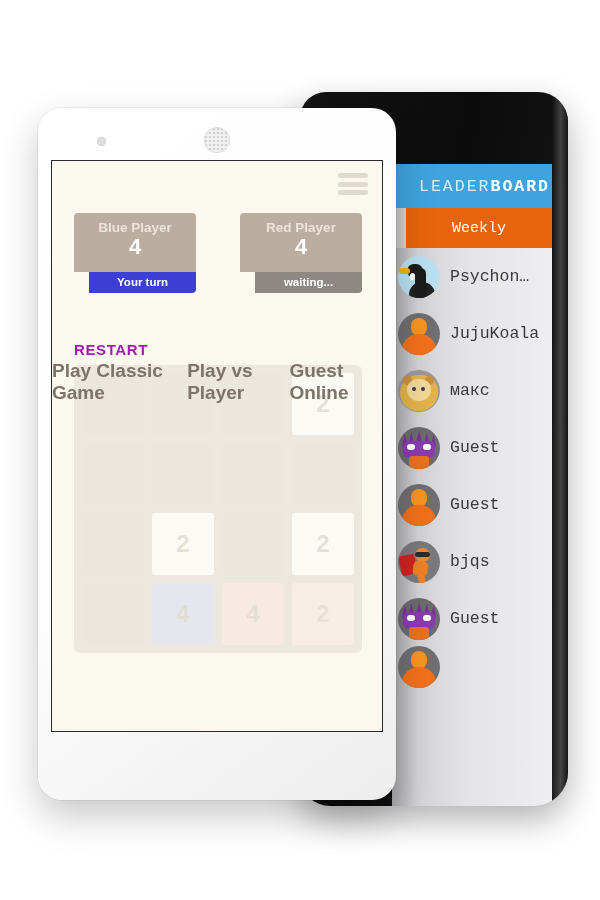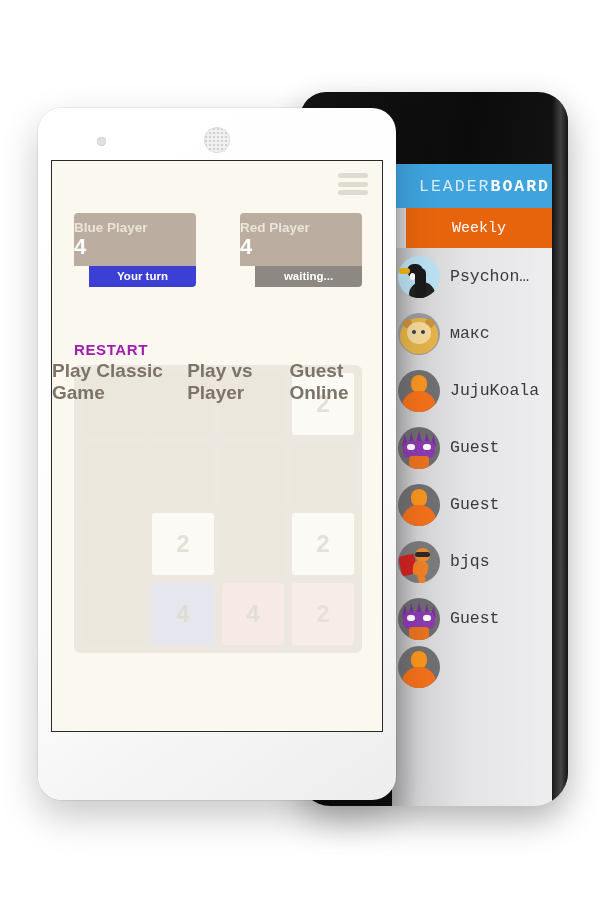--- a/index.html
+++ b/index.html
@@ -121,21 +121,21 @@
     background:#faf8ef; border:1px solid #2a2a2a; overflow:hidden;
   }
 
   
   .hamburger{ position:absolute; right:14px; top:12px; width:30px; height:22px;
      display:flex; flex-direction:column; justify-content:space-between; }
   .hamburger span{ display:block; height:5px; border-radius:3px; background:#e0dbd0; }
 
   .scores{ position:absolute; left:22px; top:52px; width:288px; display:flex; justify-content:space-between; }
   .score-card{ width:122px; border-radius:4px; overflow:hidden; }
-  .score-top{ background:#bbada0; padding:7px 0 8px; text-align:left; }
+  .score-top{ background:#bbada0; padding:7px 0 14px; text-align:center; }
   .score-label{ color:#ece4da; font-size:13.5px; font-weight:700; }
   .score-val{ color:#ffffff; font-size:22px; font-weight:700; line-height:1.05; }
   .score-foot{ text-align:center; font-size:11.5px; font-weight:700; color:#ffffff; padding:4px 13px 5px;margin-left:15px; }
   .foot-turn{ background:#3b3fd4; }
   .foot-wait{ background:#8d8881; }
 
   .restart{ position:absolute; left:22px; top:180px; color:#a21caf; font-size:15px; font-weight:700; letter-spacing:.6px; }
 
   .board{
     position:absolute; left:22px; top:204px; width:288px; height:288px;
@@ -179,40 +179,40 @@
             <div class="body"></div>
               <div class="neck"></div>
               <div class="head"></div>
               <div class="beak"></div>
               <div class="cheek"></div>
           </div>
           <div class="lb-name">Psychon…</div>
         </div>
 
         <div class="lb-row">
+          <div class="lb-av av-bust">
+              <div class="h"></div>
+              <div class="b"></div>
+            </div>
+          <div class="lb-name">JujuKoala</div>
+        </div>
+
+        <div class="lb-row">
           <div class="lb-av av-lion">
             <div class="mane"></div>
               <div class="ear l"></div>
               <div class="ear r"></div>
               <div class="face"></div>
               <div class="eye l"></div>
               <div class="eye r"></div>
           </div>
           <div class="lb-name">макс</div>
         </div>
 
         <div class="lb-row">
-          <div class="lb-av av-bust">
-              <div class="h"></div>
-              <div class="b"></div>
-            </div>
-          <div class="lb-name">JujuKoala</div>
-        </div>
-
-        <div class="lb-row">
           <div class="lb-av av-monster">
             <div class="spikes"></div>
               <div class="head"></div>
               <div class="eye l"></div>
               <div class="eye r"></div>
               <div class="body"></div>
           </div>
           <div class="lb-name">Guest</div>
         </div>
 

